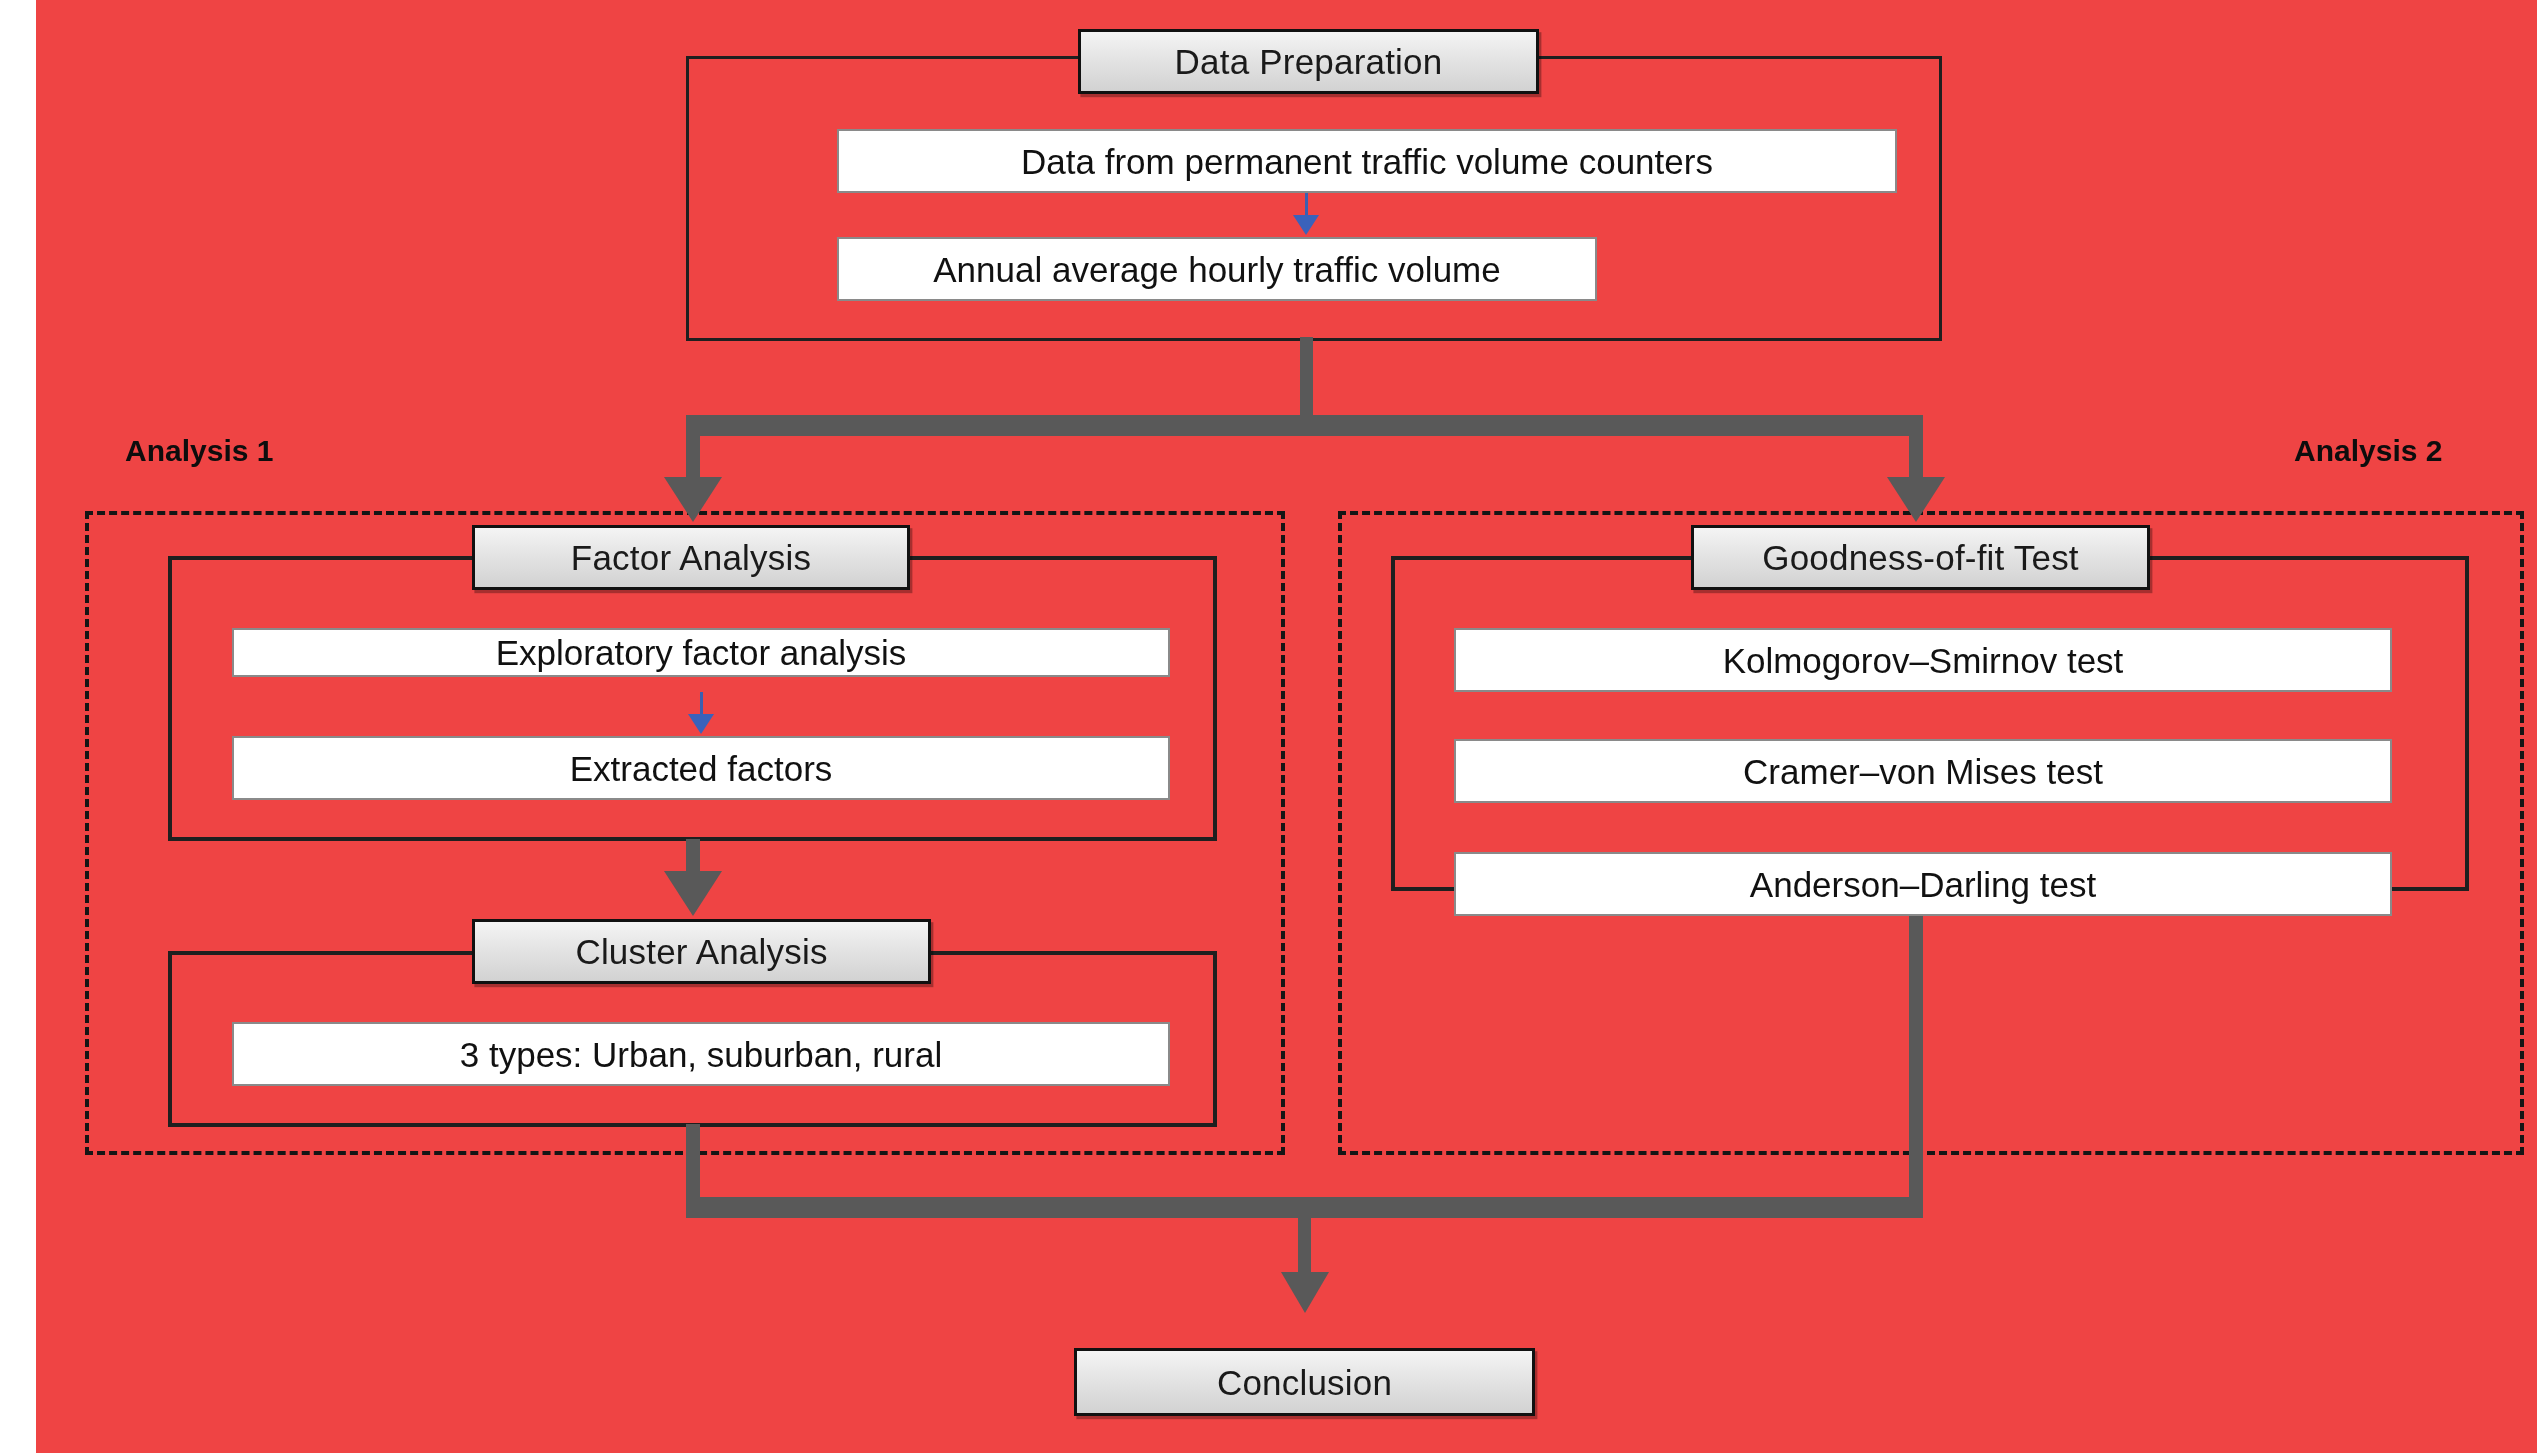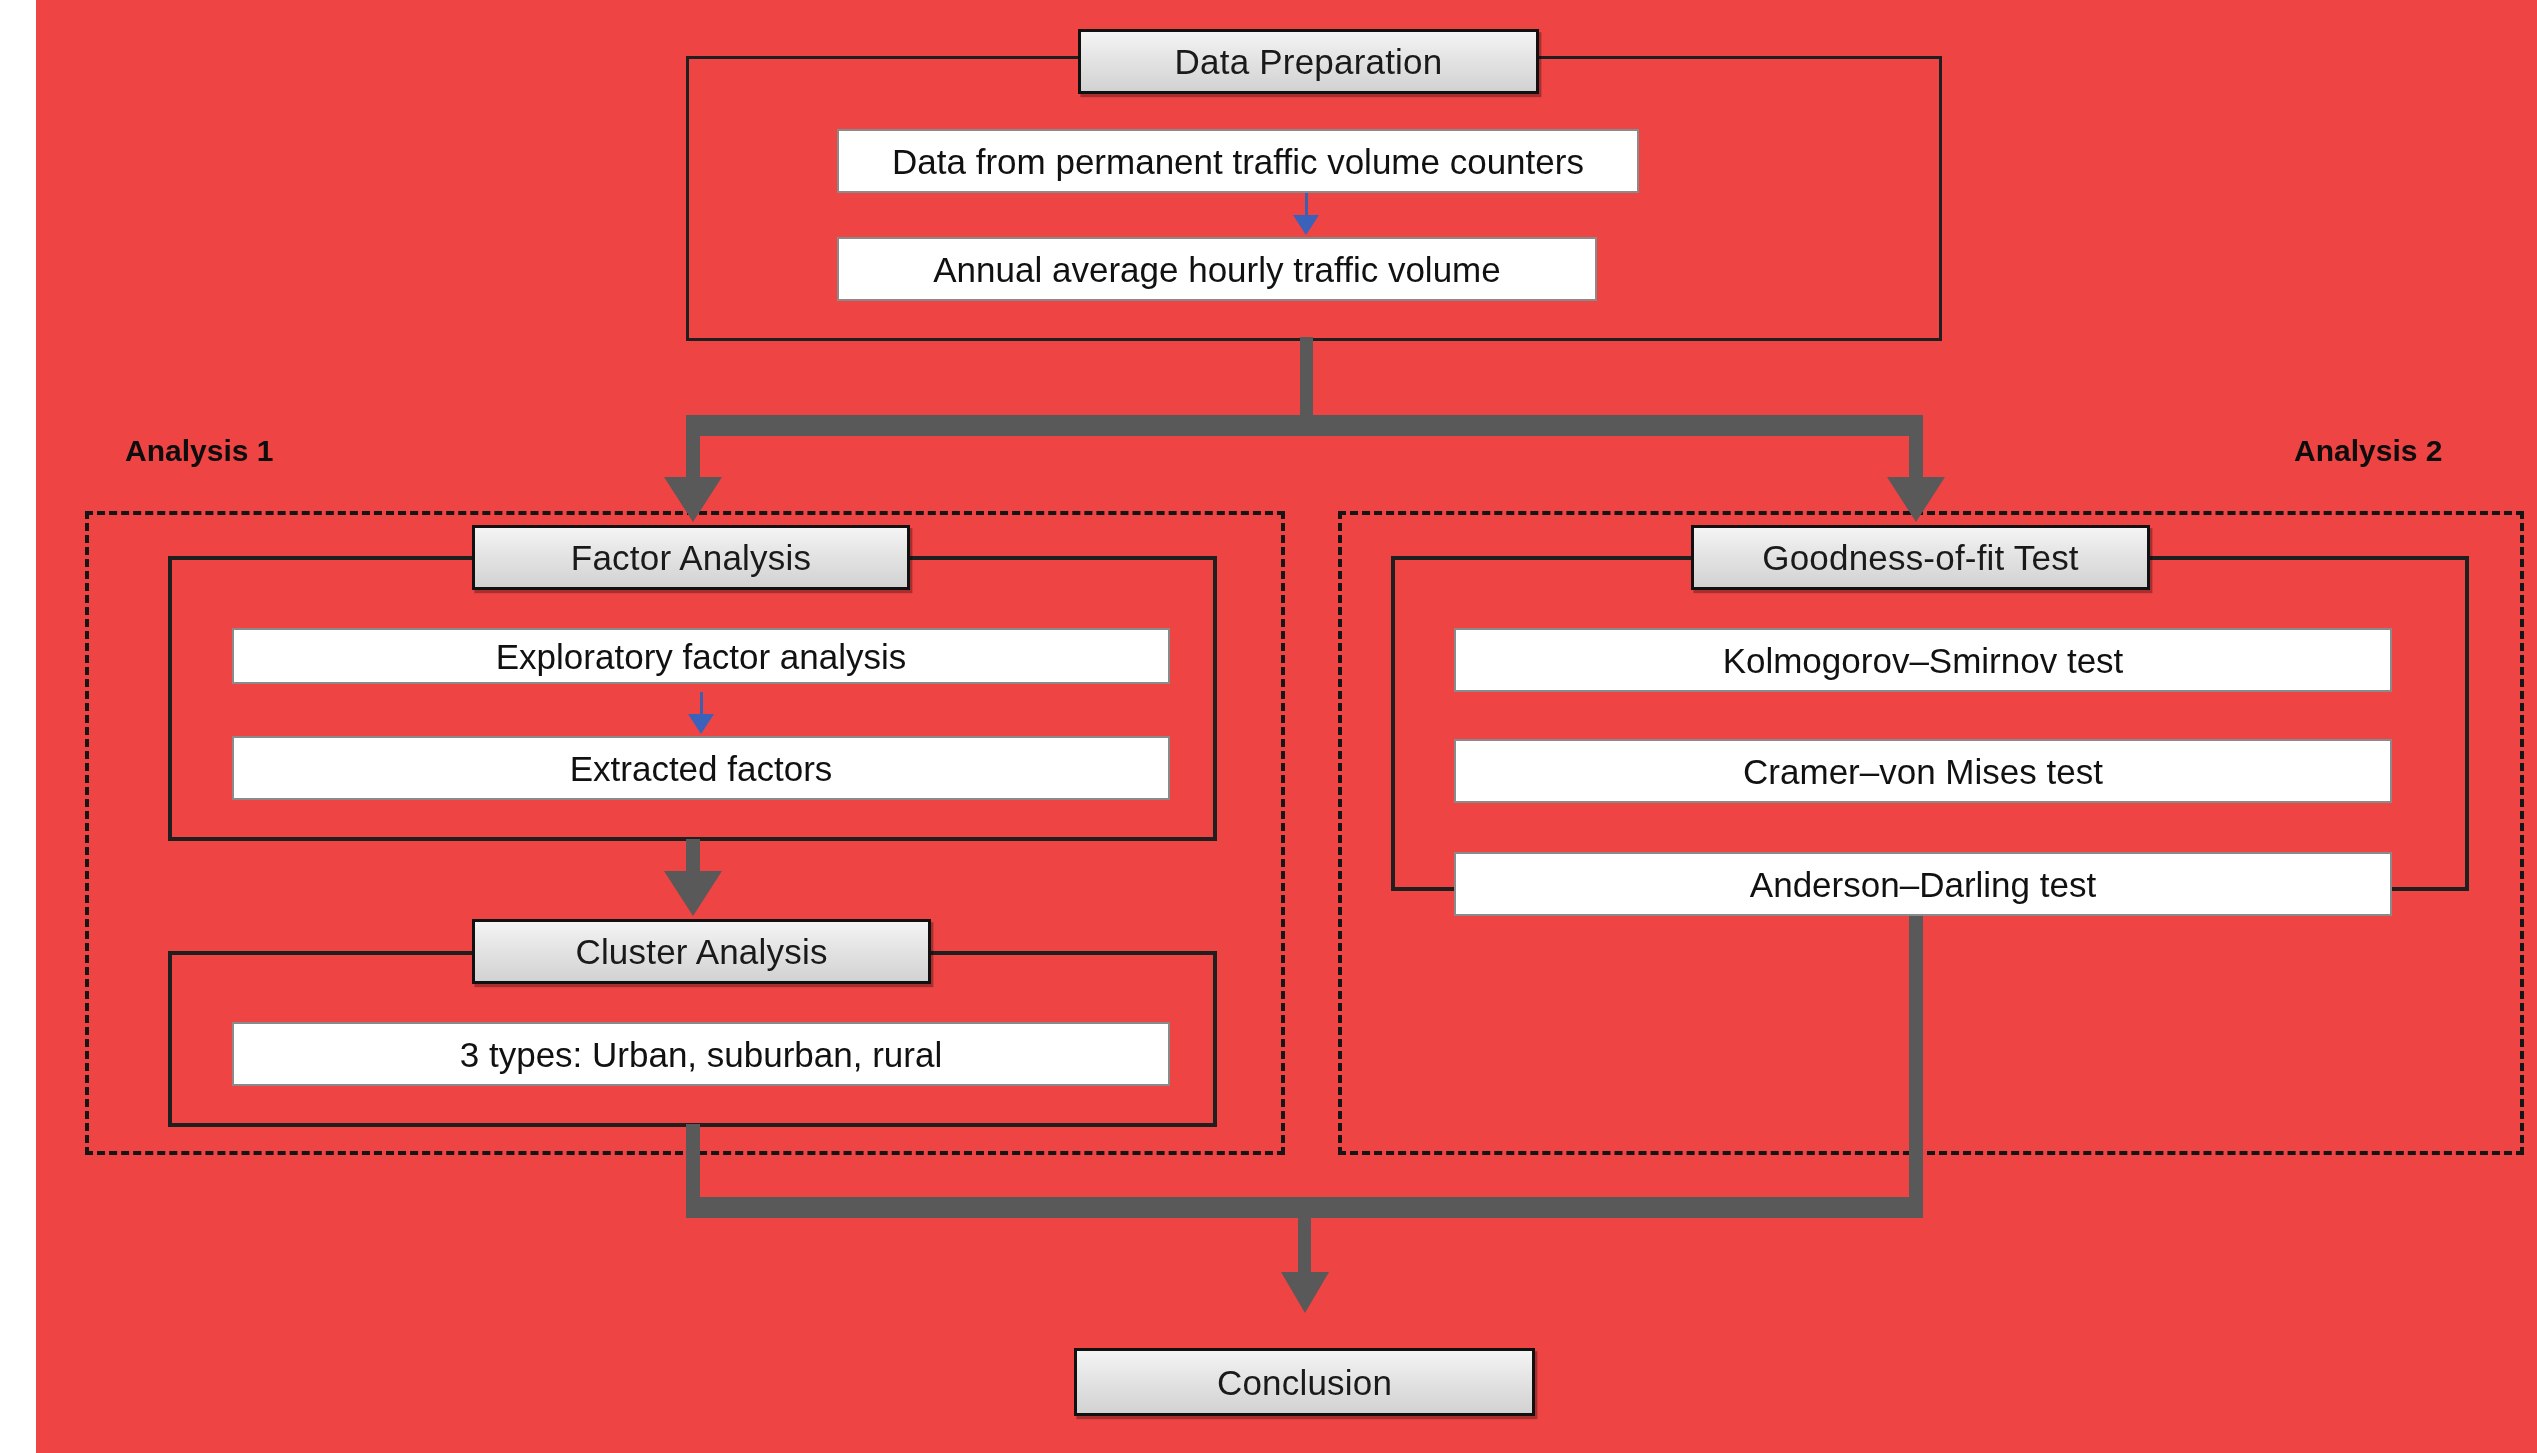--- a/index.html
+++ b/index.html
@@ -111,21 +111,21 @@
 <body>
 
 <div id="canvas">
 
   <div class="abs group-frame thin" style="left:650px; top:56px; width:1256px; height:285px;"></div>
 
   <div class="abs chip" style="left:1042px; top:29px; width:461px; height:65px;">
     <span class="chip-label">Data Preparation</span>
   </div>
 
-  <div class="abs itembox" style="left:801px; top:129px; width:802px; height:64px;">
+  <div class="abs itembox" style="left:801px; top:129px; width:1060px; height:64px;">
     <span class="itembox-label">Data from permanent traffic volume counters</span>
   </div>
 
   <div class="abs blue-shaft" style="left:1269px; top:193px; width:3.2px; height:32px;"></div>
   <div class="abs blue-head" style="left:1257px; top:215px;"></div>
 
   <div class="abs itembox" style="left:801px; top:237px; width:760px; height:64px;">
     <span class="itembox-label">Annual average hourly traffic volume</span>
   </div>
 
@@ -144,21 +144,21 @@
   </div>
 
   <div class="abs dashed-region" style="left:49px; top:511px; width:1200px; height:644px;"></div>
 
   <div class="abs group-frame" style="left:132px; top:556px; width:1049px; height:285px;"></div>
 
   <div class="abs chip" style="left:436px; top:525px; width:438px; height:65px;">
     <span class="chip-label">Factor Analysis</span>
   </div>
 
-  <div class="abs itembox" style="left:196px; top:628px; width:938px; height:56px;">
+  <div class="abs itembox" style="left:196px; top:628px; width:938px; height:49px;">
     <span class="itembox-label">Exploratory factor analysis</span>
   </div>
 
   <div class="abs blue-shaft" style="left:664px; top:692px; width:3.2px; height:32px;"></div>
   <div class="abs blue-head" style="left:652px; top:714px;"></div>
 
   <div class="abs itembox" style="left:196px; top:736px; width:938px; height:64px;">
     <span class="itembox-label">Extracted factors</span>
   </div>
 

